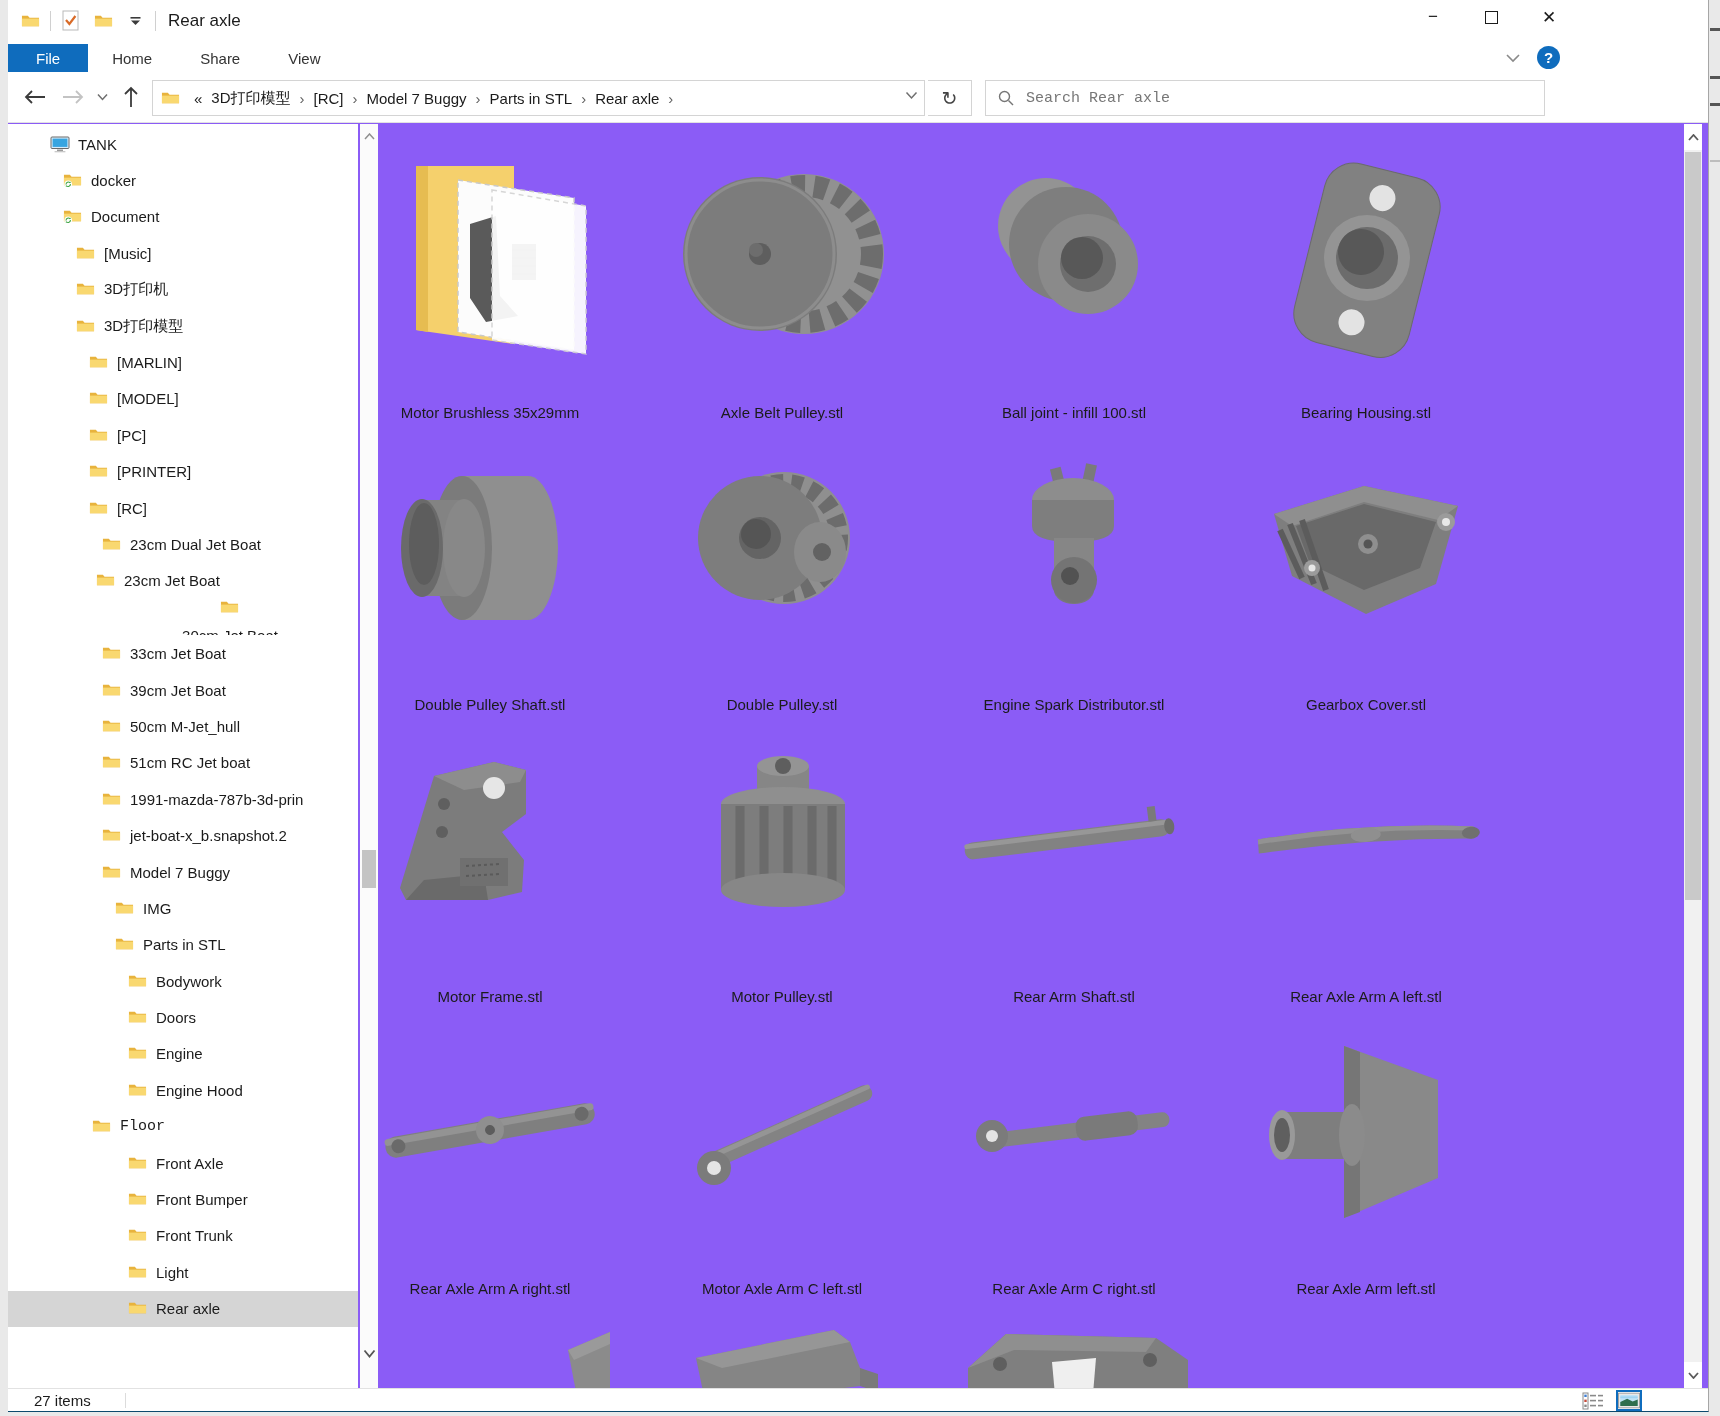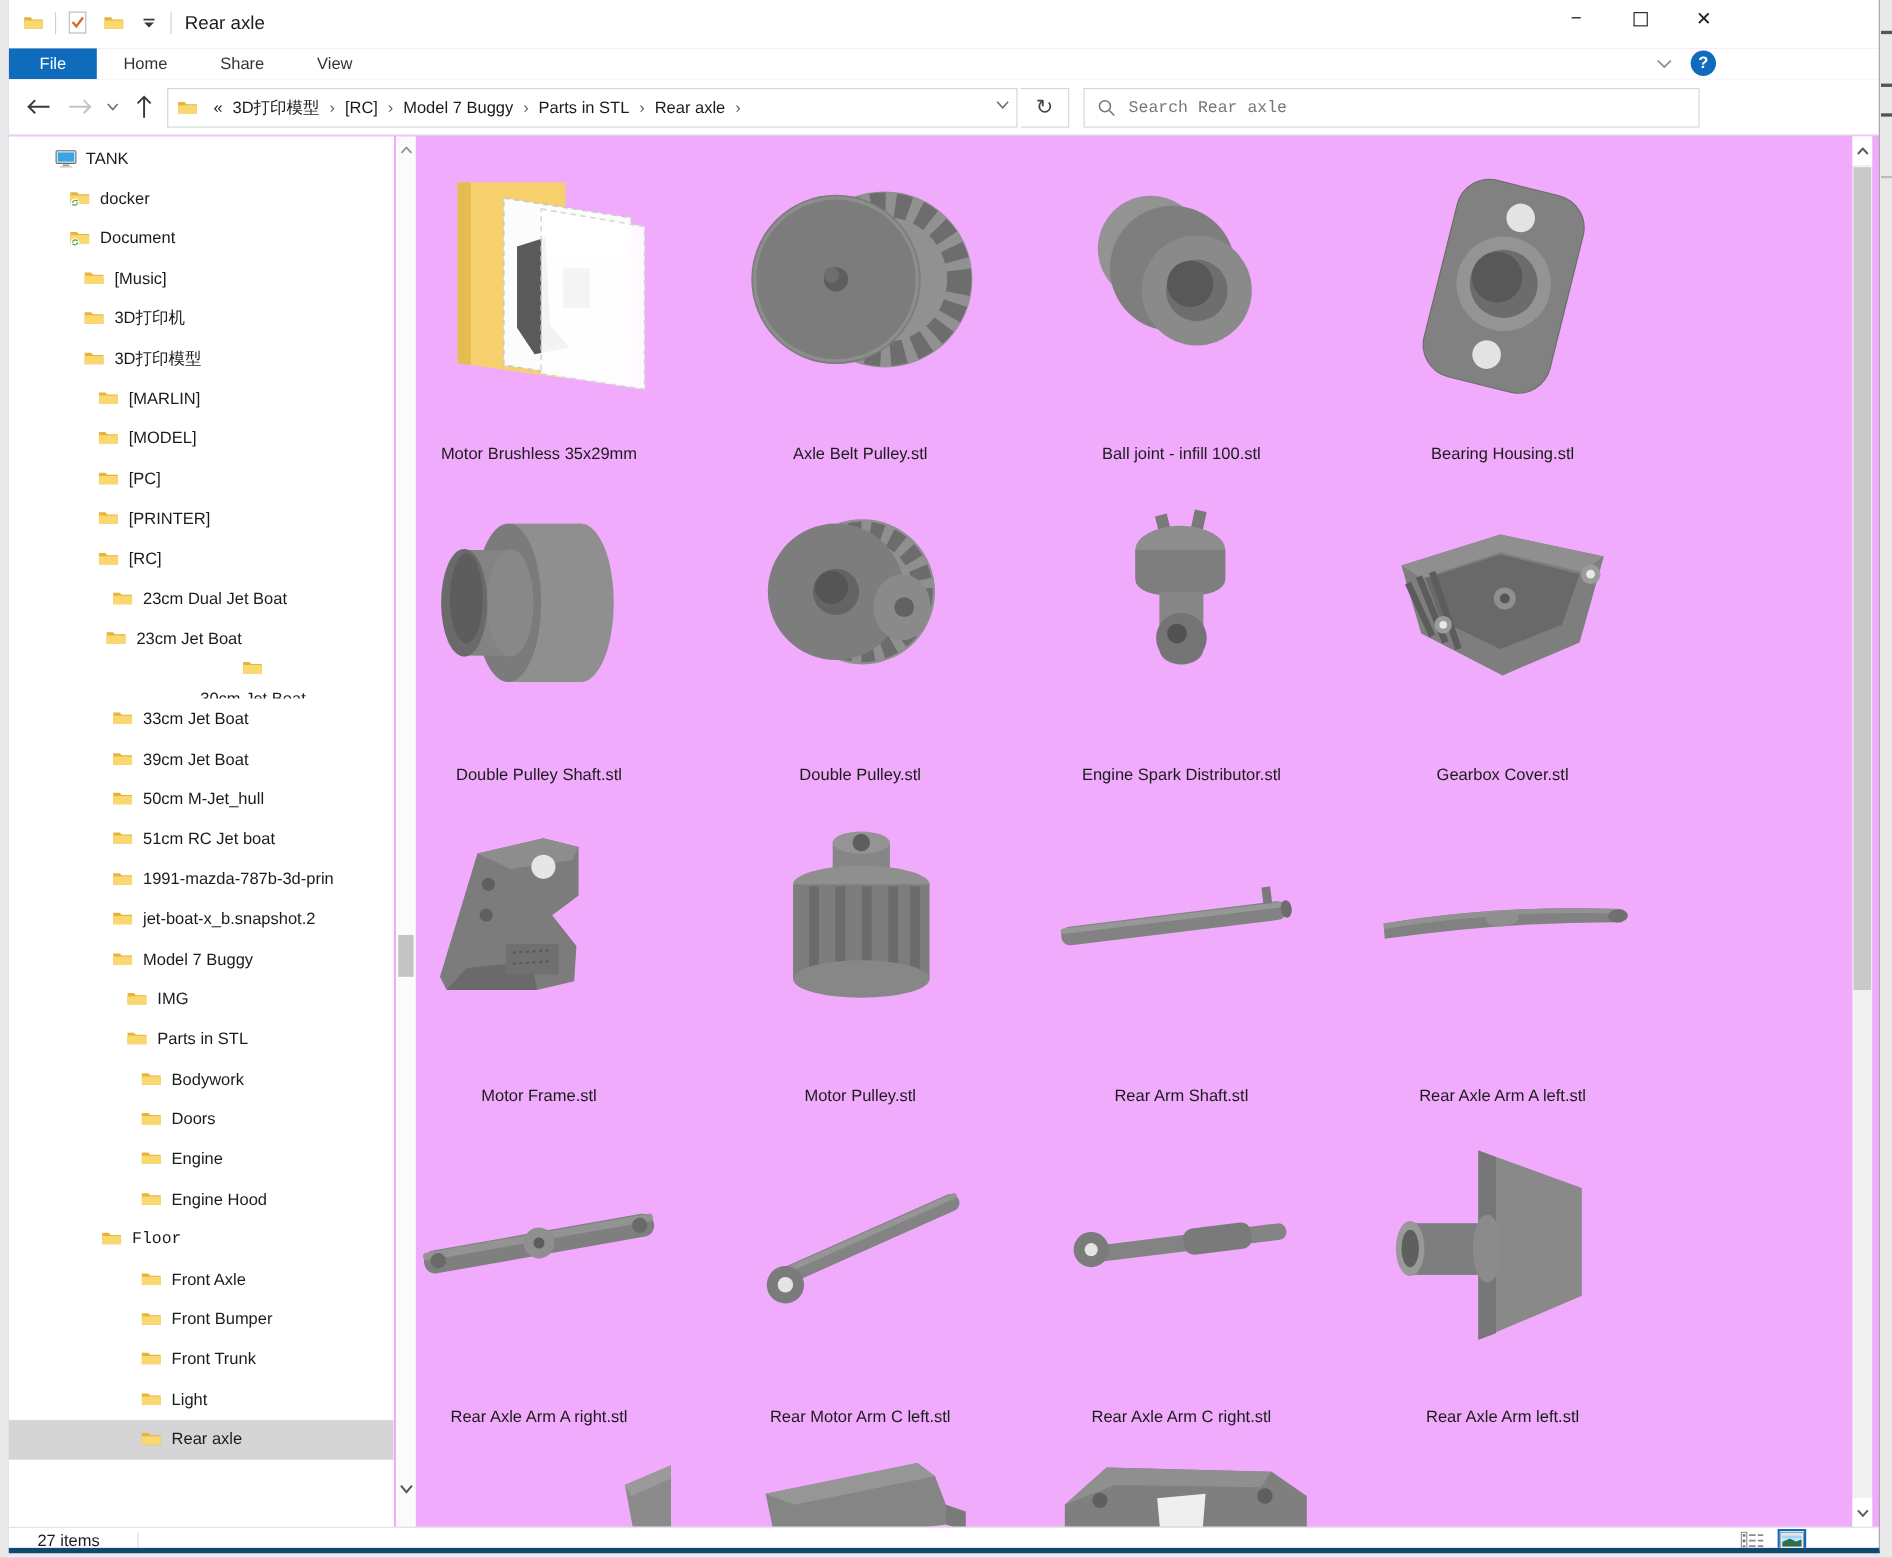--- a/index.html
+++ b/index.html
@@ -5,21 +5,21 @@
   html,body{margin:0;padding:0;}
   body{
     width:1720px;height:1416px;position:relative;overflow:hidden;
     background:#e9e9e9;
     font-family:"Liberation Sans", sans-serif;
     -webkit-font-smoothing:antialiased;
   }
   .abs{position:absolute;}
   #win{
     position:absolute;left:8px;top:0;width:1701px;height:1412px;
-    background:#f0abfc;border-right:1px solid #a6a6a6;border-bottom:5px solid #0c4a6e;
+    background:#8b5cf6;border-right:1px solid #a6a6a6;border-bottom:1px solid #0c4a6e;
     box-sizing:border-box;overflow:hidden;
   }
   
   #titlebar{position:absolute;left:0;top:0;width:100%;height:44px;background:#fff;}
   #qat{position:absolute;left:10px;top:6px;height:30px;display:flex;align-items:center;gap:8px;}
   .qat-btn{width:24px;height:24px;display:flex;align-items:center;justify-content:center;cursor:default;}
   .qat-sep{width:1px;height:20px;background:#d0d0d0;}
   #win-title{font-size:17px;color:#1b1b1b;margin-left:4px;white-space:nowrap;}
   #win-controls{position:absolute;right:130px;top:0;height:34px;display:flex;}
   .wc-btn{width:58px;height:34px;display:flex;align-items:center;justify-content:center;color:#1b1b1b;font-size:17px;}
@@ -722,21 +722,21 @@
         <div class="thumb">
           <svg viewBox="0 0 240 212" width="240" height="212">
             <g transform="rotate(-24 120 100)">
               <rect x="38" y="92" width="180" height="16" rx="8" fill="#838383"></rect>
               <rect x="38" y="93" width="180" height="5" rx="2.5" fill="#959595"></rect>
             </g>
             <circle cx="52" cy="138" r="17" fill="#7b7b7b"></circle>
             <circle cx="52" cy="138" r="7" fill="#e4e4e4"></circle>
           </svg>
         </div>
-        <div class="fname">Rear Motor Arm C left.stl</div>
+        <div class="fname">Motor Axle Arm C left.stl</div>
       </div>
       <div class="cell">
         <div class="thumb">
           <svg viewBox="0 0 240 212" width="240" height="212">
             <g transform="rotate(-7 120 100)">
               <rect x="32" y="93" width="184" height="15" rx="7" fill="#838383"></rect>
               <rect x="122" y="88" width="62" height="24" rx="9" fill="#7a7a7a"></rect>
             </g>
             <circle cx="38" cy="106" r="16" fill="#7b7b7b"></circle>
             <circle cx="38" cy="106" r="6" fill="#e4e4e4"></circle>

